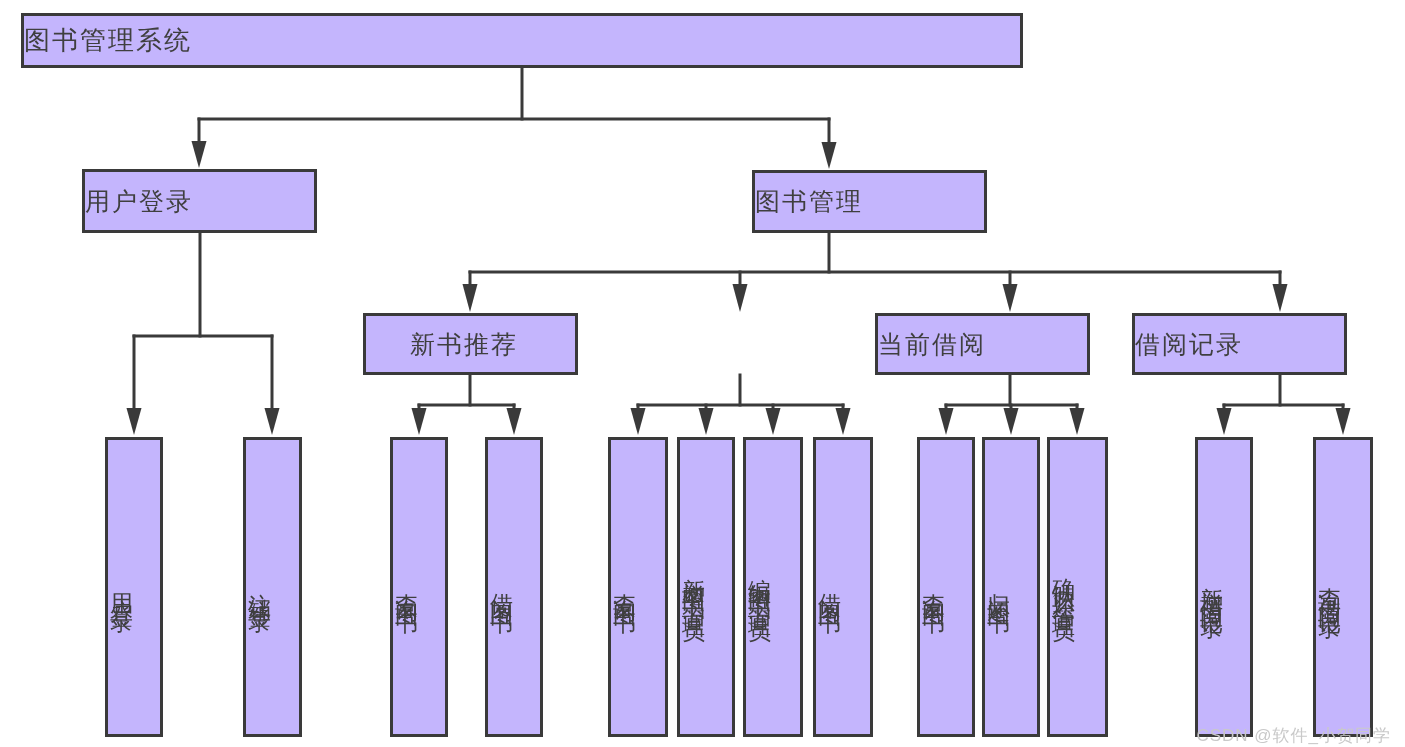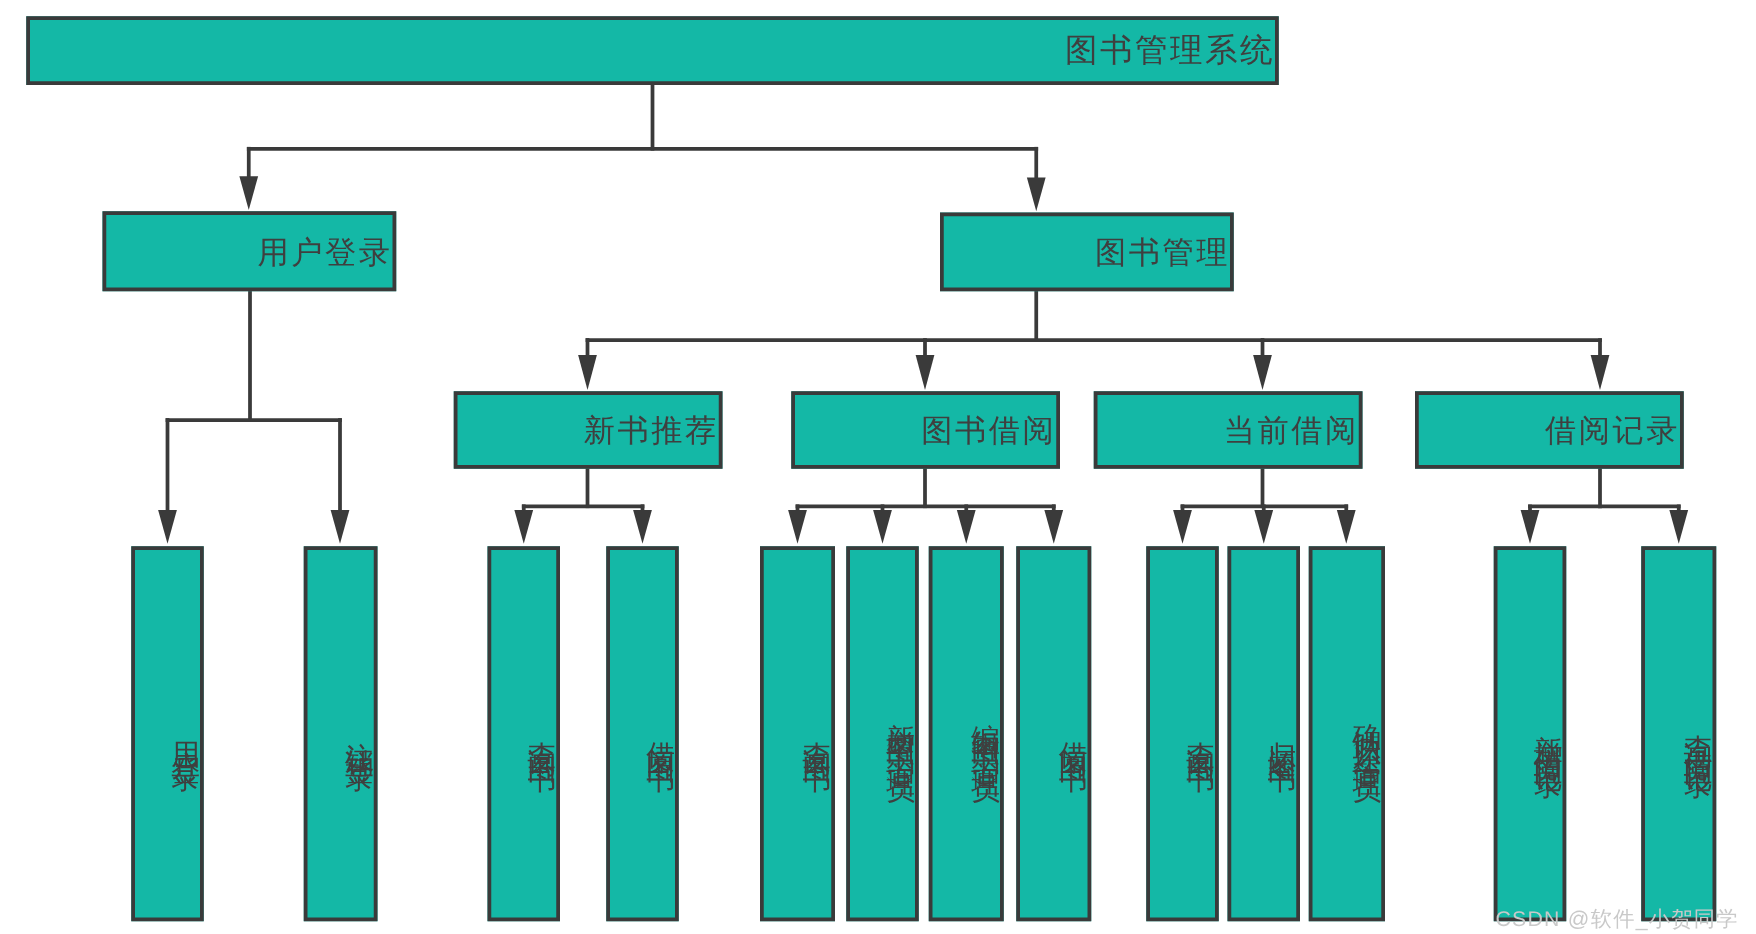--- a/index.html
+++ b/index.html
@@ -21,24 +21,25 @@
   }
   .connectors {
     position: absolute; left: 0; top: 0;
     width: 1405px; height: 747px;
   }
   .cl { stroke: var(--line); stroke-width: 3; fill: none; stroke-linecap: square; }
   .ah { fill: var(--line); stroke: none; }
   .box {
     position: absolute;
     box-sizing: border-box;
-    background: #14b8a6;
+    background: #c4b5fd;
     border: 3px solid var(--line);
-    display: flex; align-items: center; justify-content: flex-end;
+    display: flex; align-items: center; justify-content: flex-start;
     color: var(--text);
+    font-family: Liberation Mono, monospace;
   }
   .h-label { font-size: 25px; letter-spacing: 2px; white-space: nowrap; }
   .root .h-label { font-size: 26px; }
   .leaf {
     top: 437px; height: 300px;
   }
   .leaf .v-label {
     writing-mode: vertical-rl;
     text-orientation: mixed;
     font-size: 23px;
@@ -126,25 +127,22 @@
     <span class="h-label">图书管理系统</span>
   </div>
 
   <div class="box" style="left:82px; top:169px; width:235px; height:64px;">
     <span class="h-label">用户登录</span>
   </div>
   <div class="box" style="left:752px; top:170px; width:235px; height:63px;">
     <span class="h-label">图书管理</span>
   </div>
 
-  <div class="box" style="left:363px; top:313px; width:215px; height:62px;">
+  <div class="box" style="left:363px; top:313px; width:215px; height:62px;padding-left:44px;">
     <span class="h-label">新书推荐</span>
-  </div>
-  <div class="box" style="left:633px; top:313px; width:215px; height:62px;">
-    <span class="h-label">图书借阅</span>
   </div>
   <div class="box" style="left:875px; top:313px; width:215px; height:62px;">
     <span class="h-label">当前借阅</span>
   </div>
   <div class="box" style="left:1132px; top:313px; width:215px; height:62px;">
     <span class="h-label">借阅记录</span>
   </div>
 
   <div class="box leaf" style="left:105px; width:58px;">
     <span class="v-label">用户登录</span>

